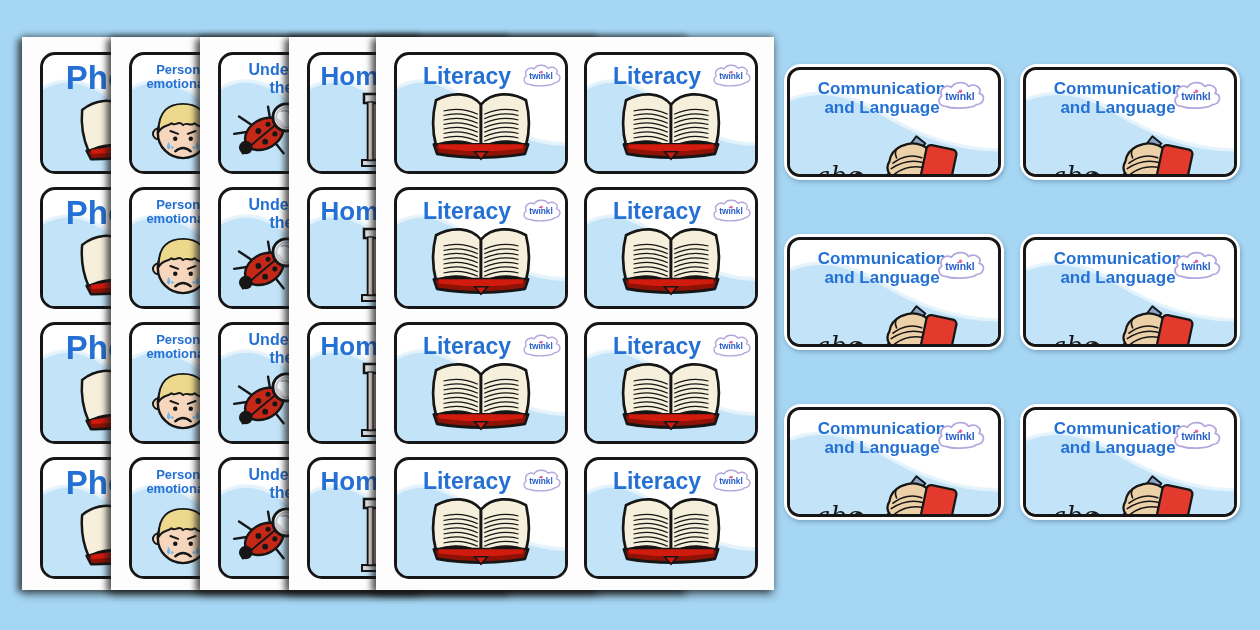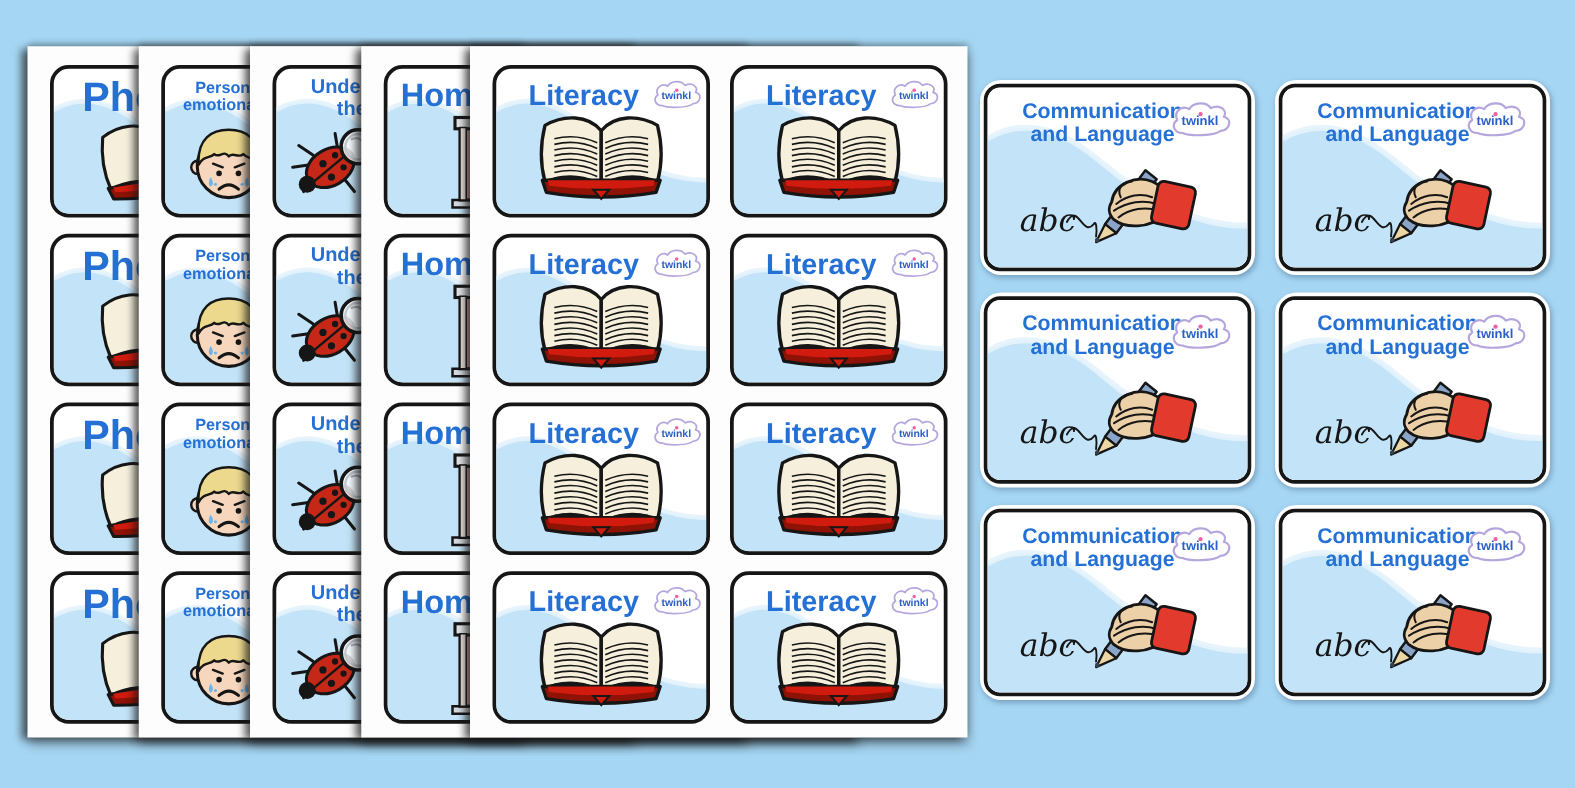--- a/index.html
+++ b/index.html
@@ -13,21 +13,21 @@
   .card{position:relative;border:3.5px solid #161616;border-radius:15px;background:#fff;
         overflow:hidden;box-sizing:border-box;}
   .wave{position:absolute;left:0;top:0;width:100%;height:100%;}
   .card-title{position:absolute;z-index:2;color:#2470d4;font-weight:bold;line-height:1.1;
               text-align:center;}
   .card-title span{display:block;}
   .icon-box{position:absolute;z-index:1;}
   .icon-box svg{width:100%;height:100%;display:block;}
   .logo-box{position:absolute;z-index:3;}
   .logo-box svg{width:100%;height:100%;display:block;}
-  .comm-card{position:absolute;width:220px;height:156px;background:#fff;border-radius:17px;
+  .comm-card{position:absolute;width:220px;height:116px;background:#fff;border-radius:17px;
              padding:3px;box-sizing:border-box;box-shadow:1px 2px 4px rgba(80,115,150,.5);z-index:20;}
   .comm-inner{position:relative;width:100%;height:100%;border:3px solid #161616;border-radius:13px;
               background:#fff;overflow:hidden;box-sizing:border-box;}
 </style>
 </head>
 <body>
 
 <div class="stage">
   <div id="sheets">
       <div class="page" style="left: 22px; z-index: 1;">

